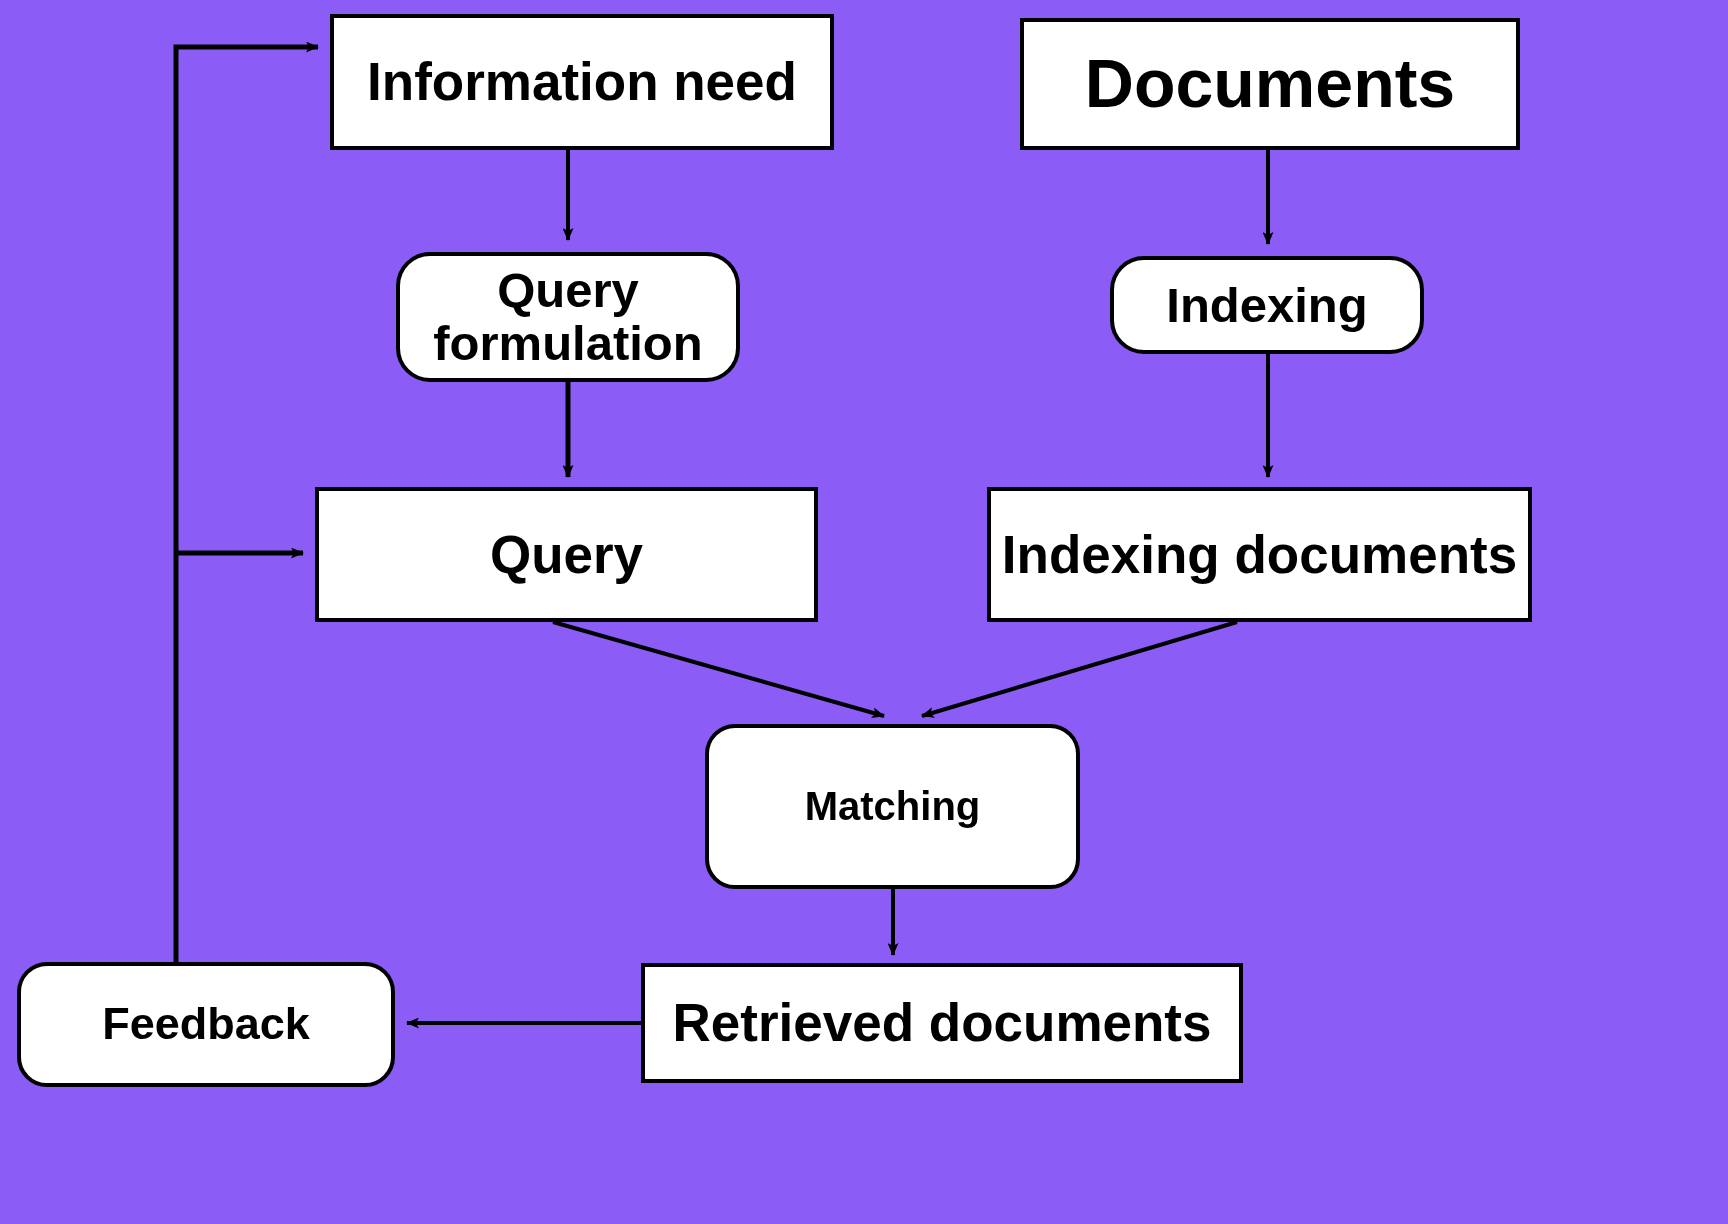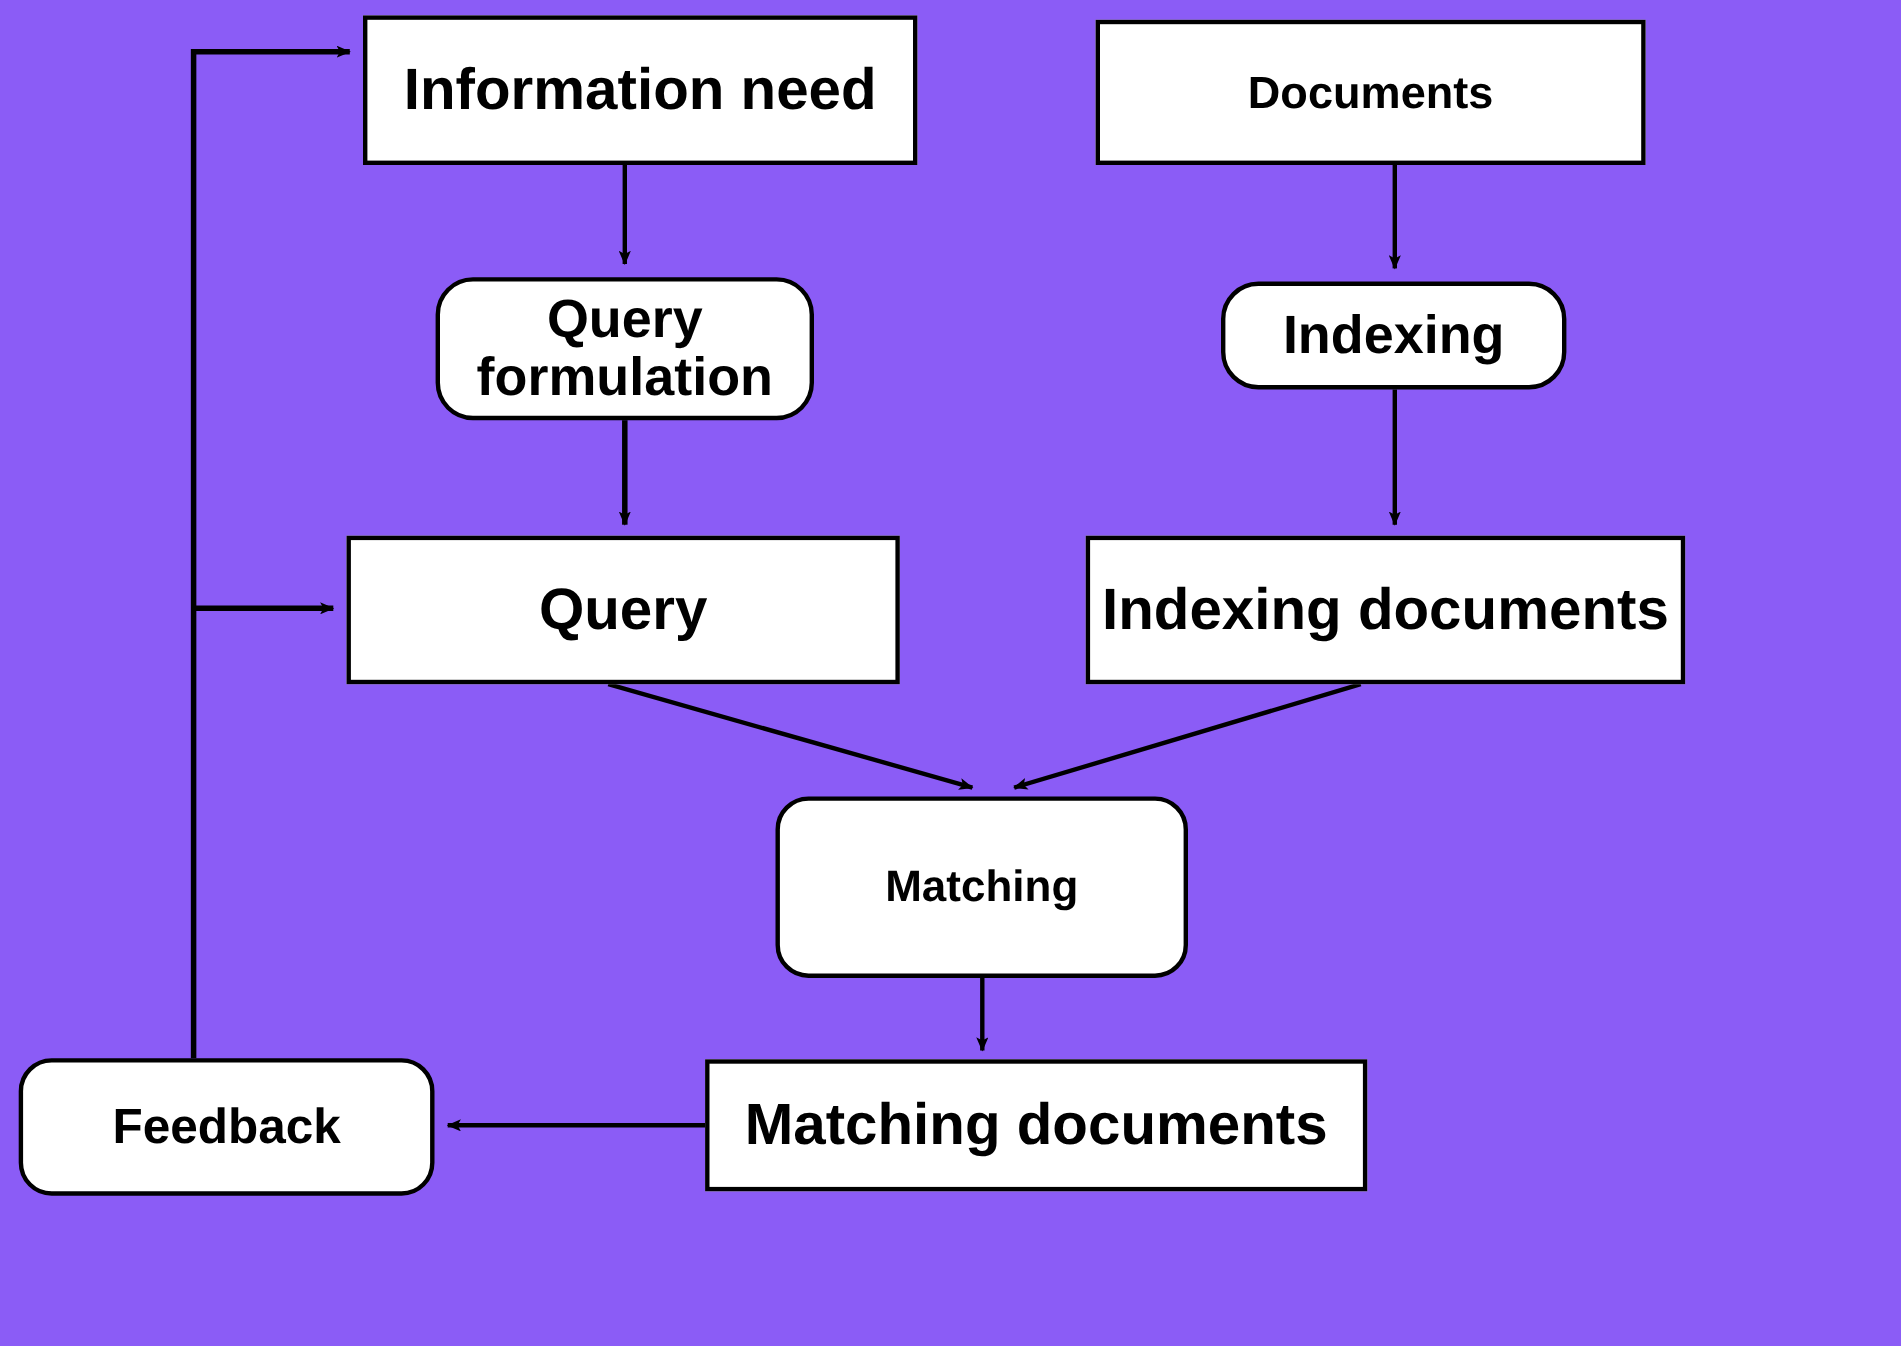--- a/index.html
+++ b/index.html
@@ -42,21 +42,21 @@
   }
   .node.rect { border-radius: 0; }
   .node.rounded { border-radius: 34px; }
   .node .label {
     display: block;
     padding: 0 8px;
     white-space: pre-line;
   }
   
   #node-information-need { left: 330px;  top: 14px;   width: 504px; height: 136px; font-size: 53px; }
-  #node-documents        { left: 996px;  top: 18px;   width: 500px; height: 132px; font-size: 41px; }
+  #node-documents        { left: 1020px;  top: 18px;   width: 500px; height: 132px; font-size: 68px; }
   #node-query-formulation{ left: 396px;  top: 252px;  width: 344px; height: 130px; font-size: 49px; }
   #node-indexing         { left: 1110px; top: 256px;  width: 314px; height: 98px;  font-size: 49px; }
   #node-query            { left: 315px;  top: 487px;  width: 503px; height: 135px; font-size: 53px; }
   #node-indexed-documents{ left: 987px;  top: 487px;  width: 545px; height: 135px; font-size: 53px; }
   #node-matching         { left: 705px;  top: 724px;  width: 375px; height: 165px; font-size: 40px; border-radius: 30px; }
   #node-retrieved-documents { left: 641px; top: 963px; width: 602px; height: 120px; font-size: 53px; }
   #node-feedback         { left: 17px;   top: 962px;  width: 378px; height: 125px; font-size: 45px; border-radius: 30px; }
 </style>
 </head>
 <body>
@@ -134,20 +134,20 @@
 
   <div class="node rect" id="node-indexed-documents">
     <span class="label">Indexing documents</span>
   </div>
 
   <div class="node rounded" id="node-matching">
     <span class="label">Matching</span>
   </div>
 
   <div class="node rect" id="node-retrieved-documents">
-    <span class="label">Matching documents</span>
+    <span class="label">Retrieved documents</span>
   </div>
 
   <div class="node rounded" id="node-feedback">
     <span class="label">Feedback</span>
   </div>
 
 </div>
 
 </body></html>

